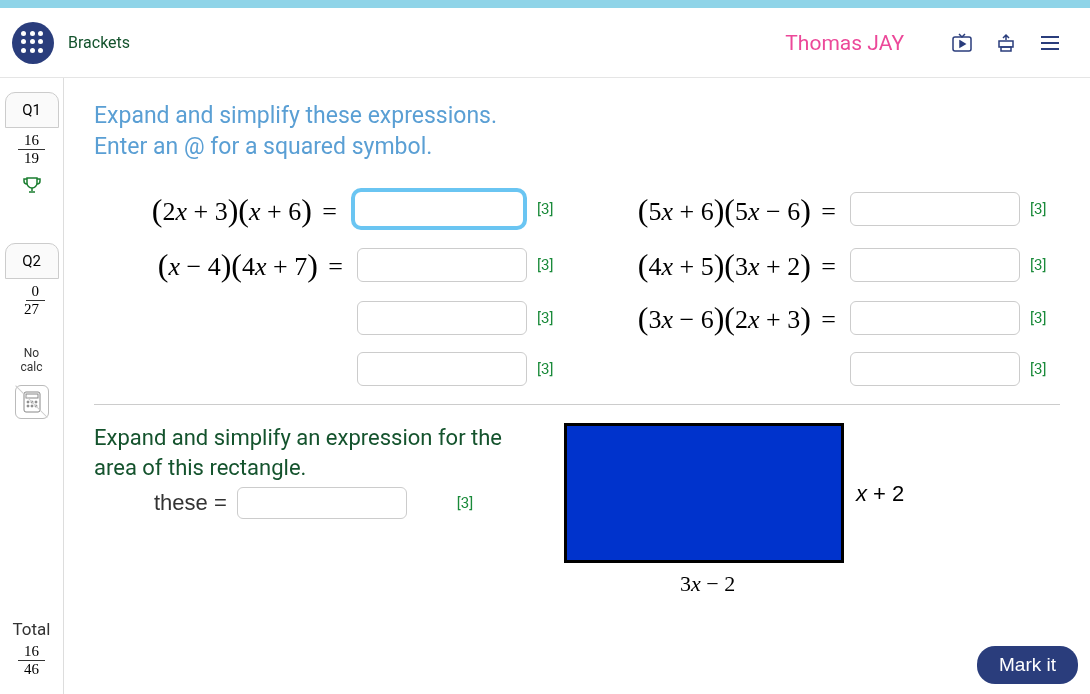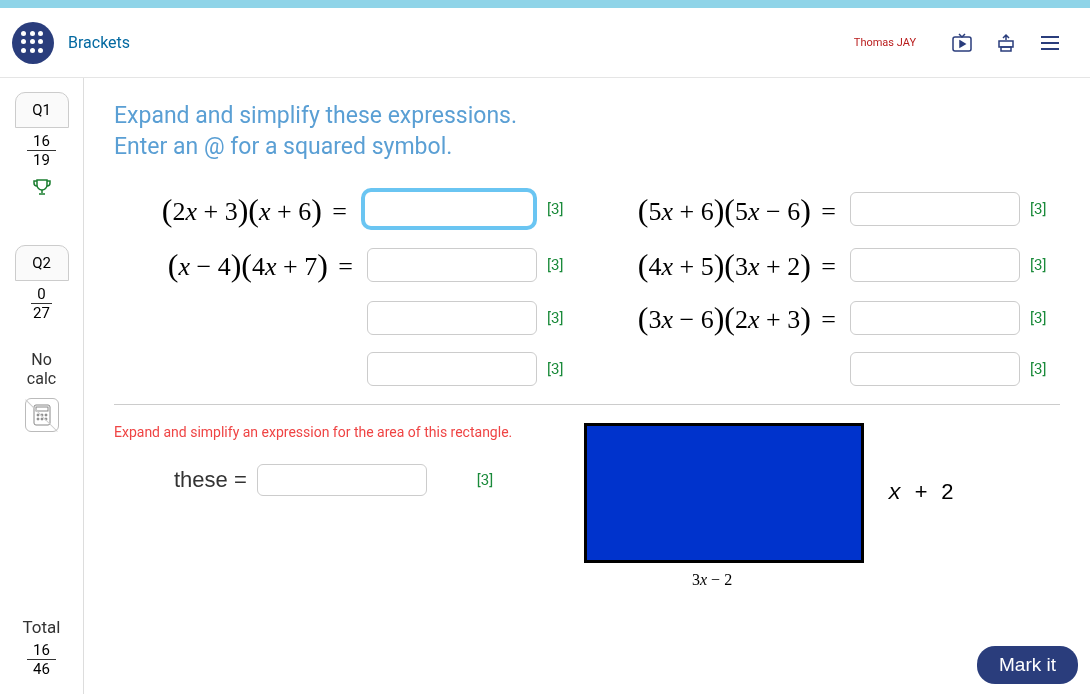--- a/index.html
+++ b/index.html
@@ -5,35 +5,35 @@
 * { box-sizing: border-box; margin: 0; padding: 0; }
 body { font-family: -apple-system, "Segoe UI", Roboto, Verdana, sans-serif; background: #fff; width: 1090px; height: 694px; overflow: hidden; }
 
 .topbar { height: 8px; background: #8fd4e8; }
 
 .header { display: flex; align-items: center; padding: 8px 18px 8px 12px; border-bottom: 1px solid #e5e5e5; height: 70px; }
 .logo-circle { width: 42px; height: 42px; border-radius: 50%; background: #2a3d7c; display: flex; align-items: center; justify-content: center; flex-shrink: 0; }
 .logo-dots { width: 24px; height: 24px; display: grid; grid-template-columns: repeat(3,1fr); grid-template-rows: repeat(3,1fr); gap: 2px; }
 .logo-dots span { width: 5px; height: 5px; border-radius: 50%; background: #fff; }
 .header-titles { margin-left: 14px; flex: 1; }
-.header-title { font-size: 16px; color: #0369a1; }
+.header-title { font-size: 16px; color: #14532d; }
 .header-sub { font-size: 15px; color: #555; margin-top: 4px; }
-.user-name { font-size: 11px; color: #b91c1c; margin-right: 24px; }
+.user-name { font-size: 21px; color: #ec4899; margin-right: 36px; }
 .header-icon { width: 24px; height: 24px; margin: 0 10px; display: flex; align-items: center; justify-content: center; color: #2a3d7c; }
 
 .content-wrap { display: flex; height: 616px; }
 
-.sidebar { width: 84px; border-right: 1px solid #ddd; display: flex; flex-direction: column; align-items: center; padding-top: 14px; font-size: 15px; }
+.sidebar { width: 64px; border-right: 1px solid #ddd; display: flex; flex-direction: column; align-items: center; padding-top: 14px; font-size: 15px; }
 .side-q { width: 54px; text-align: center; padding: 8px 0; border: 1px solid #ccc; border-radius: 10px 10px 0 0; background: #fafafa; }
-.side-frac { text-align: center; padding: 4px 0 2px 0; }
+.side-frac { text-align: right; padding: 4px 0 2px 0; font-family: Liberation Serif, serif; }
 .side-frac .num { border-bottom: 1px solid #333; padding: 0 6px; display: inline-block; }
 .side-frac .den { padding: 0 6px; display: inline-block; }
 .side-trophy { margin: 6px 0 18px 0; color: #1a7d2f; }
 .side-block { display:flex; flex-direction:column; align-items:center; margin-bottom:26px;}
-.no-calc { text-align: center; font-size: 16px; color: #333; line-height: 1.2; }
+.no-calc { text-align: center; font-size: 12px; color: #333; line-height: 1.2; }
 .calc-icon { width: 34px; height: 34px; border: 1px solid #bbb; border-radius: 6px; display:flex; align-items:center; justify-content:center; margin-top:10px; color:#888; position:relative;}
 .calc-icon::after{content:""; position:absolute; width:140%; height:1px; background:#ccc; transform:rotate(45deg);}
 .total-label { font-size: 17px; color:#333; margin-top: auto; }
 .side-total-frac { margin-bottom: 14px; }
 
 .main { flex: 1; padding: 22px 30px 10px 30px; position: relative; }
 .instruction { color: #5a9fd4; font-size: 23px; line-height: 1.35; font-weight: 400; margin-bottom: 26px; }
 
 .problems { display: grid; grid-template-columns: 1fr 1fr; column-gap: 20px; row-gap: 16px; }
 .prob { display: flex; align-items: center; justify-content: flex-end; gap: 10px; }
@@ -43,30 +43,30 @@
 .sup { font-size: 18px; vertical-align: super; }
 .eq { margin: 0 4px; }
 .answer-input { width: 170px; height: 34px; border: 1px solid #ccc; border-radius: 6px; padding: 0 8px; font-size: 16px; }
 .answer-input.focused { border: 4px solid #6ac5f2; border-radius: 10px; height: 42px; width: 176px; }
 .marks { color: #1a8a3a; font-size: 15px; width: 30px; }
 
 hr.divider { border: none; border-top: 1px solid #ccc; margin: 18px 0; }
 
 .bottom-section { display: flex; gap: 40px; align-items: flex-start; }
 .bottom-left { flex: 0 0 430px; }
-.bottom-instruction { color: #ef4444; font-size: 14px; line-height: 1.35; margin-bottom: 22px; }
+.bottom-instruction { color: #14532d; font-size: 22px; line-height: 1.35; margin-bottom: 5px; }
 .area-line { display: flex; align-items: center; gap: 10px; padding-left: 60px;}
 .area-label { font-family: -apple-system, sans-serif; font-size: 22px; color:#333; }
 .area-input { width: 170px; height: 32px; border: 1px solid #ccc; border-radius: 6px; padding: 0 8px; font-size: 16px; }
 .area-marks { color: #1a8a3a; font-size: 15px; margin-left: 40px; }
 
 .rect-wrap { position: relative; width: 380px; height: 170px; }
 .rect { position: absolute; top: 0; left: 0; width: 280px; height: 140px; background: #0033cc; border: 3px solid #000; }
-.rect-right { position: absolute; left: 304px; top: 58px; font-family: Liberation Mono, monospace; font-size: 22px; }
-.rect-bottom { position: absolute; top: 148px; left: 108px; font-family: "Times New Roman", serif; font-size: 16px; }
+.rect-right { position: absolute; left: 292px; top: 58px; font-family: Liberation Sans, sans-serif; font-size: 22px; }
+.rect-bottom { position: absolute; top: 148px; left: 116px; font-family: "Times New Roman", serif; font-size: 22px; }
 
 .mark-btn { position: absolute; right: 12px; bottom: 10px; background: #2a3d7c; color: #fff; border: none; border-radius: 18px; padding: 8px 22px; font-size: 19px; cursor: pointer; }
 </style>
 </head>
 <body>
 
 <div class="topbar"></div>
 
 <div class="header">
   <div class="logo-circle">

